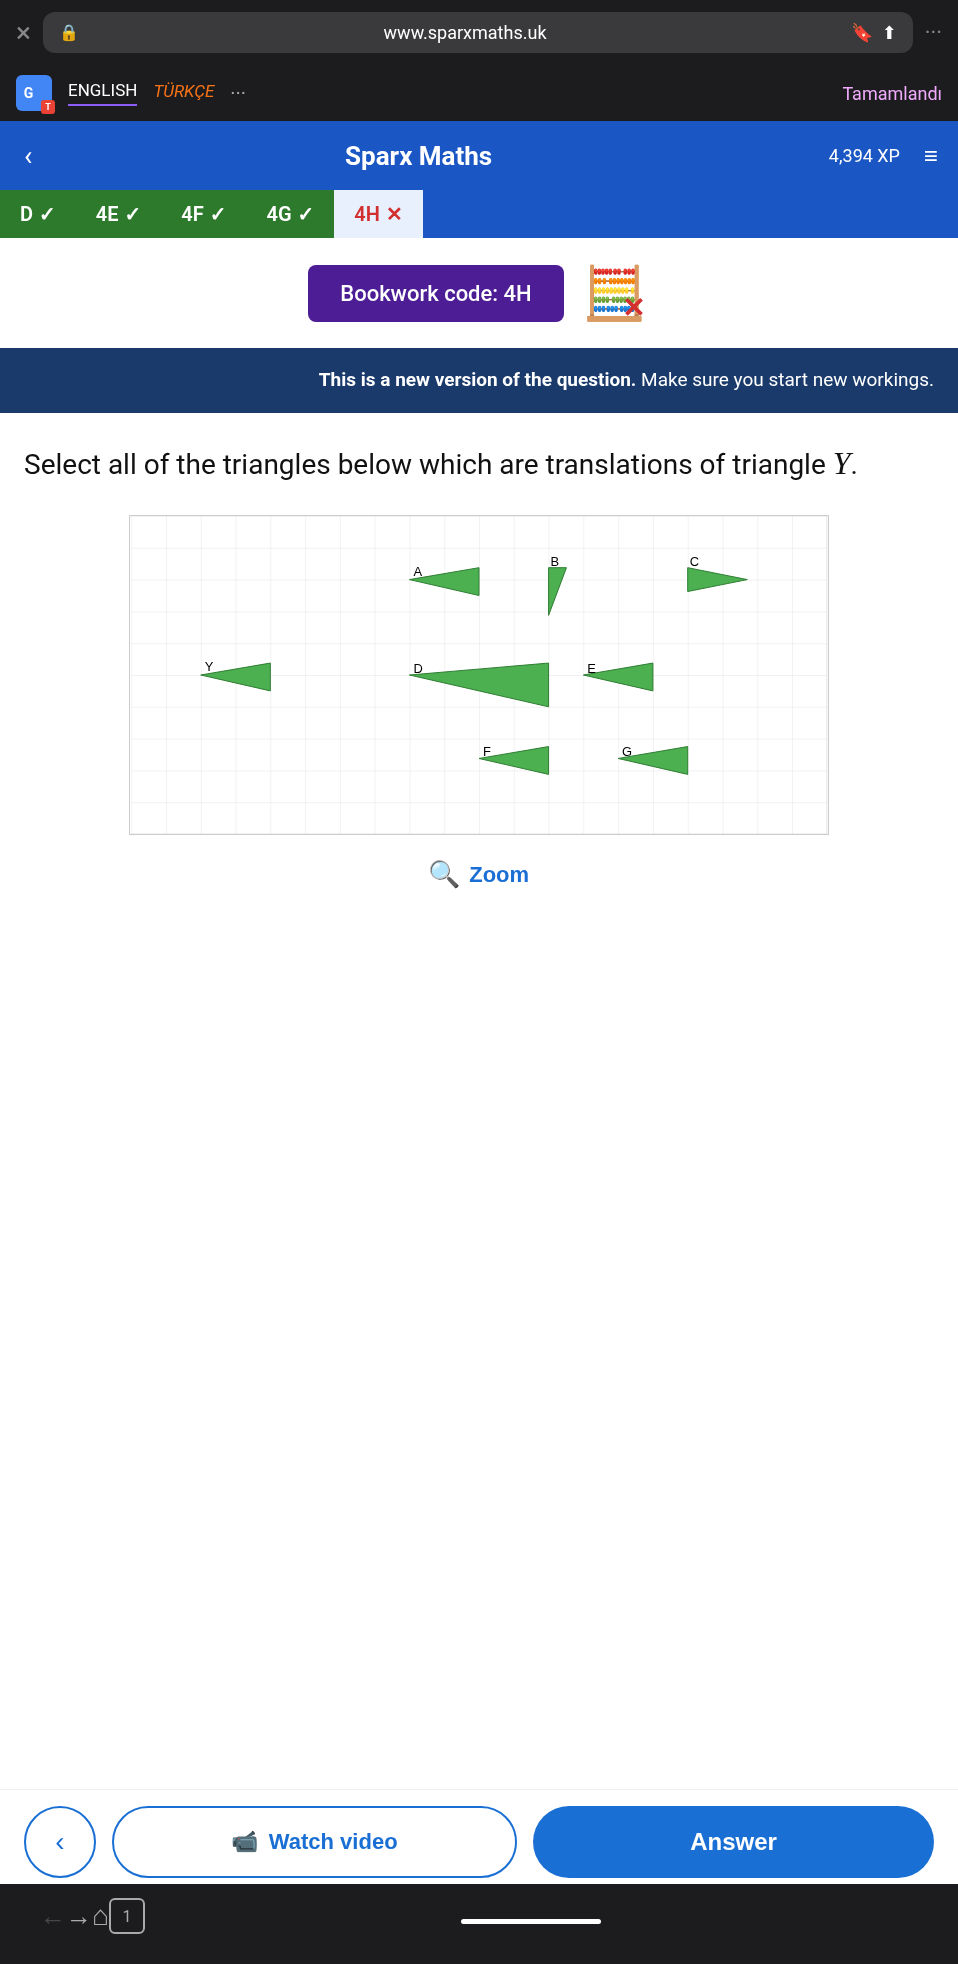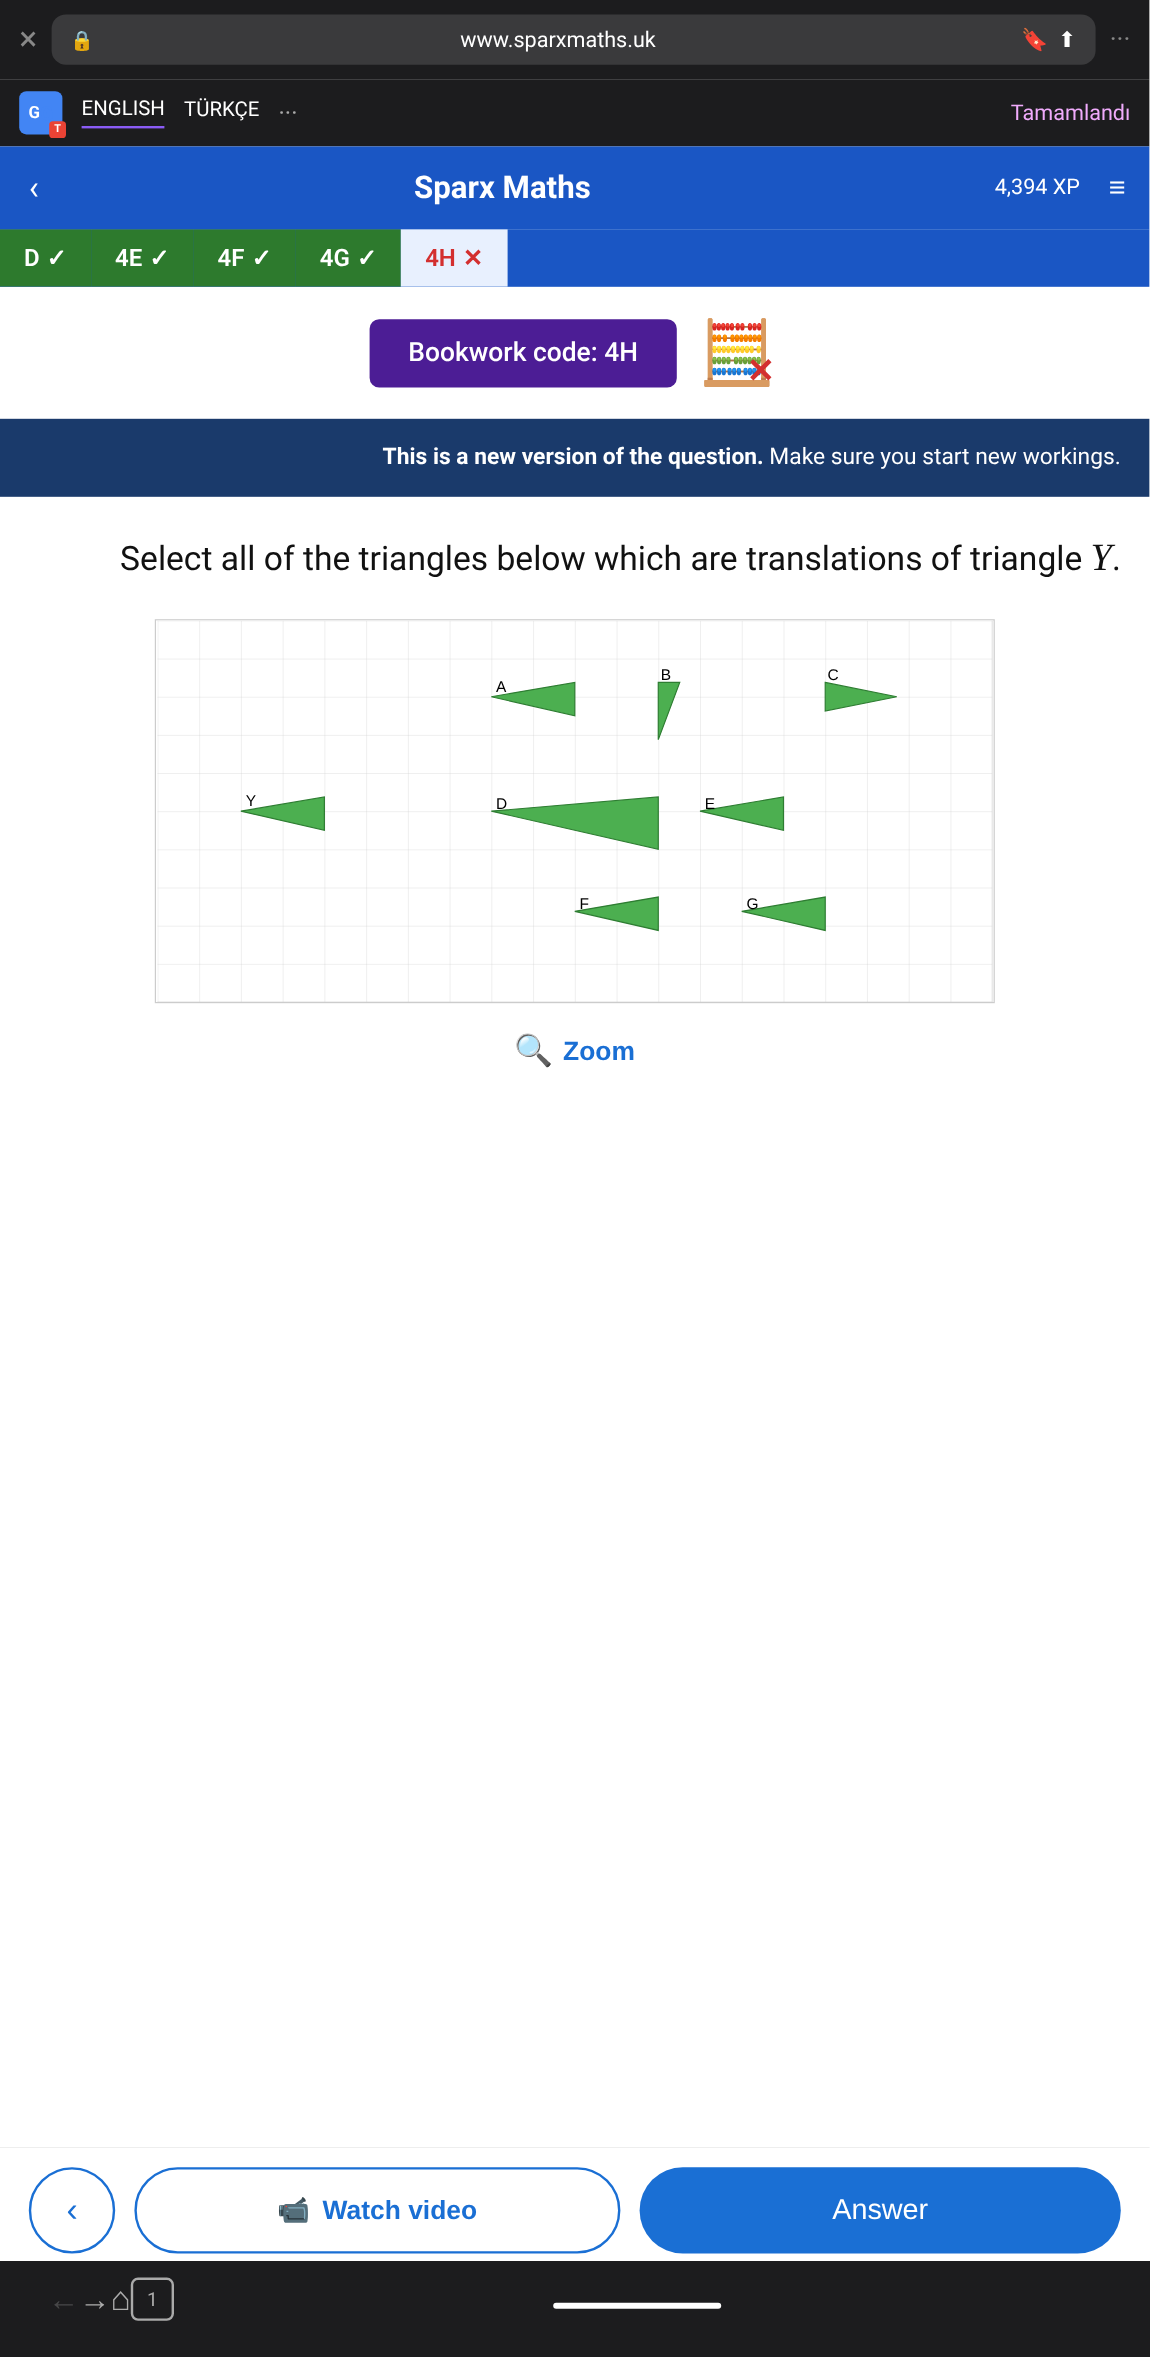--- a/index.html
+++ b/index.html
@@ -79,21 +79,22 @@
     .trans-lang {
       color: #fff;
       font-size: 17px;
       padding-bottom: 4px;
       cursor: pointer;
     }
     .trans-lang.active {
       border-bottom: 2px solid #8b5cf6;
     }
     .trans-lang.inactive {
-      color: #ffffff;
+      color: #f97316;
+      font-style: italic;
     }
     .trans-dots {
       color: #aaa;
       font-size: 20px;
     }
     .trans-done {
       margin-left: auto;
       color: #f0abfc;
       font-size: 18px;
       cursor: pointer;
@@ -211,21 +212,21 @@
       font-weight: bold;
     }
 
     
     .question-area {
       padding: 28px 24px 16px;
     }
     .question-text {
       font-size: 28px;
       color: #111;
-      text-align: right;
+      text-align: left;
       line-height: 1.4;
       margin-bottom: 30px;
     }
     .question-text .math-y {
       font-style: italic;
       font-family: serif;
       font-size: 32px;
     }
 
     
@@ -311,21 +312,21 @@
       color: #1a6fd4;
     }
     .answer-btn {
       flex: 1;
       height: 72px;
       border-radius: 40px;
       border: none;
       background: #1a6fd4;
       color: #fff;
       font-size: 24px;
-      font-weight: 400;
+      font-weight: 700;
       cursor: pointer;
     }
 
     
     .browser-bottom-nav {
       position: fixed;
       bottom: 0;
       left: 0;
       width: 958px;
       background: #1c1c1e;

